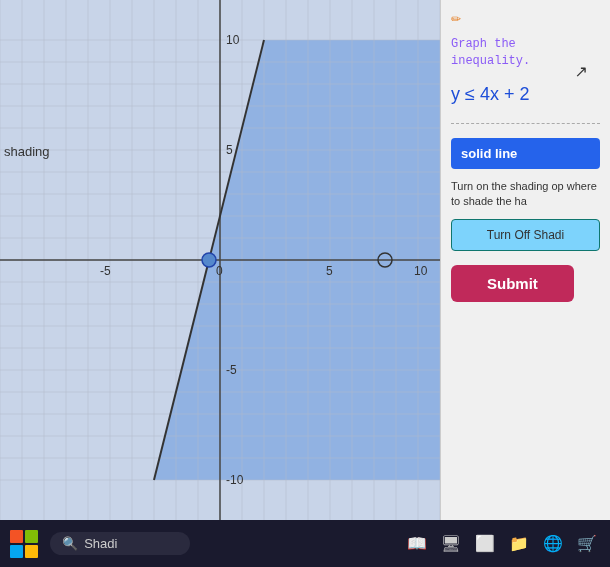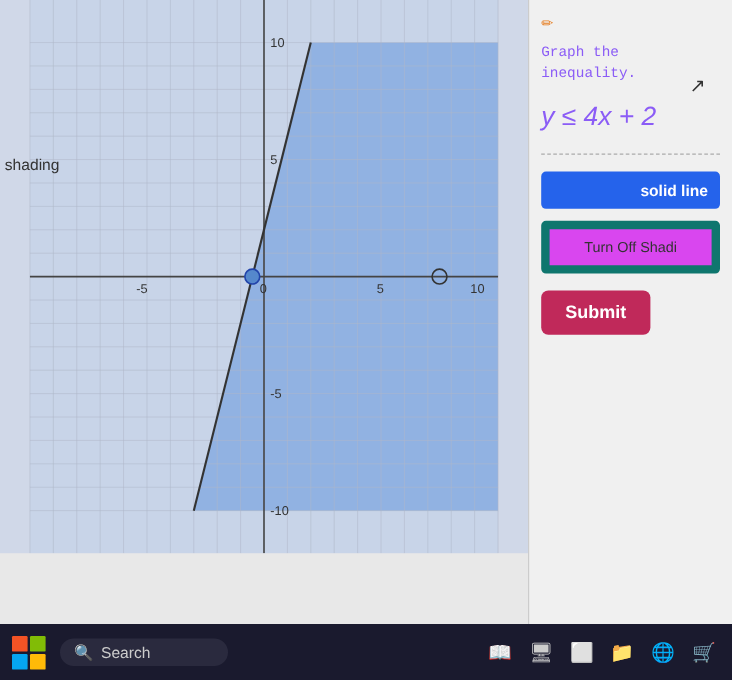--- a/index.html
+++ b/index.html
@@ -18,21 +18,21 @@
       height: 520px;
       background: #e8e8e8;
       display: flex;
       flex-direction: row;
       position: relative;
     }
 
     
     .graph-area {
       width: 440px;
-      height: 461px;
+      height: 520px;
       background: #d0d8e8;
       position: relative;
       overflow: hidden;
     }
 
     
     .grid-canvas {
       position: absolute;
       top: 0; left: 0;
       width: 100%;
@@ -66,23 +66,22 @@
     }
 
     .instruction-text {
       font-size: 12px;
       color: #8b5cf6;
       line-height: 1.4;
       font-family: Liberation Mono, monospace;
     }
 
     .inequality-display {
-      font-size: 22px;
-      color: #8b5cf6;
-      font-style: italic;
+      font-size: 18px;
+      color: #1d4ed8;
       padding: 4px 0;
     }
 
     .divider {
       border: none;
       border-top: 1px dashed #aaa;
       margin: 4px 0;
     }
 
     .select-option-text {
@@ -93,58 +92,58 @@
 
     .solid-line-btn {
       background: #2563eb;
       color: white;
       border: none;
       border-radius: 4px;
       padding: 8px 10px;
       font-size: 13px;
       font-weight: bold;
       cursor: pointer;
-      text-align: right;
+      text-align: left;
     }
 
     .shading-description {
       font-size: 11px;
       color: #333;
       line-height: 1.4;
     }
 
     .turn-off-shading-btn {
-      background: #d946ef;
-      color: #333;
-      border: 7px solid #0f766e;
+      background: #7dd3fc;
+      color: #333;
+      border: 1px solid #0f766e;
       border-radius: 4px;
       padding: 8px 26px;
       font-size: 12px;
       cursor: pointer;
       text-align: center;
     }
 
     .submit-btn {
       background: #c0295a;
       color: white;
       border: none;
       border-radius: 6px;
-      padding: 10px 20px;
+      padding: 10px 36px;
       font-size: 15px;
       font-weight: bold;
       cursor: pointer;
       text-align: center;
       margin-top: 4px;
       align-self: flex-start;
     }
 
     
     .shading-label {
       position: absolute;
-      top: 130px;
+      top: 144px;
       left: 4px;
       font-size: 13px;
       color: #333;
       font-weight: normal;
       background: transparent;
     }
 
     
     .taskbar {
       width: 610px;
@@ -309,41 +308,42 @@
 
     <div class="instruction-text">Graph the inequality.</div>
 
     <div class="inequality-display">y ≤ 4x + 2</div>
 
     <hr class="divider">
 
 
     <button class="solid-line-btn">solid line</button>
 
+    <div class="shading-description">Turn on the shading op where to shade the ha</div>
 
     <button class="turn-off-shading-btn">Turn Off Shadi</button>
 
     <button class="submit-btn">Submit</button>
 
     <div class="cursor-arrow" style="position:absolute;top:62px;right:22px;">↗</div>
   </div>
 </div>
 
 <div class="taskbar">
 
   <div class="windows-icon">
     <div class="win-tl"></div>
     <div class="win-tr"></div>
     <div class="win-bl"></div>
     <div class="win-br"></div>
   </div>
 
   <div class="search-bar">
     <span class="search-icon">🔍</span>
-    <span class="search-text">Search</span>
+    <span class="search-text">Shadi</span>
   </div>
 
   <div class="taskbar-spacer"></div>
 
   <div class="taskbar-icons">
     <div class="taskbar-icon">📖</div>
     <div class="taskbar-icon">🖥</div>
     <div class="taskbar-icon">⬜</div>
     <div class="taskbar-icon">📁</div>
     <div class="taskbar-icon" style="color:#1e90ff;">🌐</div>

